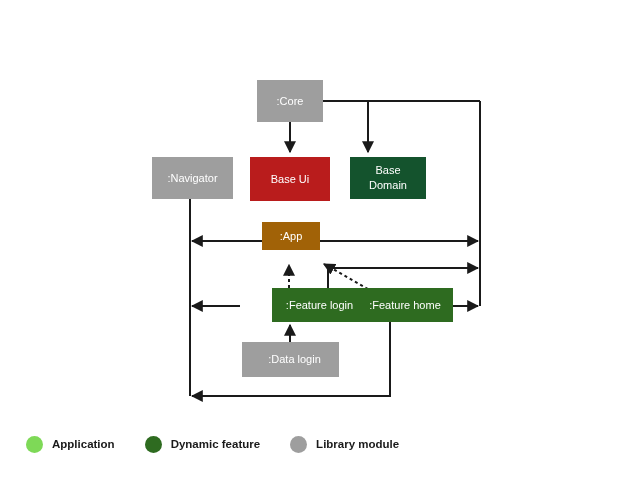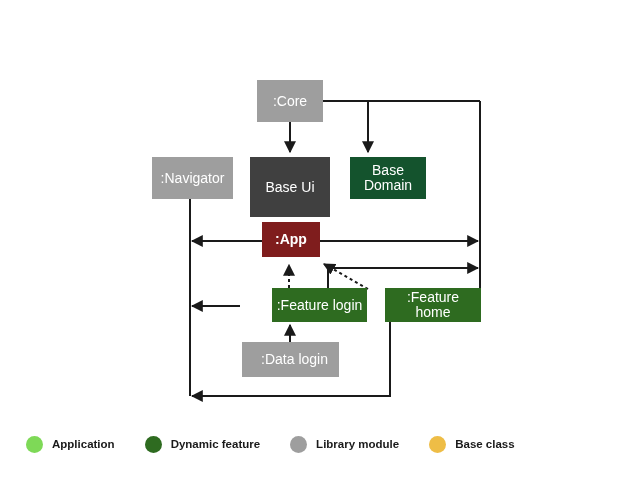--- a/index.html
+++ b/index.html
@@ -21,21 +21,21 @@
     width: 640px;
     height: 480px;
   }
   .node {
     position: absolute;
     display: flex;
     align-items: center;
     justify-content: center;
     text-align: center;
     color: #ffffff;
-    font-size: 14px;
+    font-size: 11px;
     line-height: 15px;
     font-weight: 400;
     box-sizing: border-box;
     padding: 2px 4px;
     white-space: pre-line;
     z-index: 3;
   }
   .legend {
     position: absolute;
     left: 26px;
@@ -126,39 +126,35 @@
   </g>
 
   <g>
     <path d="M 368 289 L 324 264" stroke="#1a1a1a" stroke-width="2" fill="none" stroke-dasharray="3 3" marker-end="url(#arrow-end)"></path>
   </g>
 </svg>
 
 <div id="nodes-layer">
     <div class="node" style="left: 257px; top: 80px; width: 66px; height: 42px; background: rgb(158, 158, 158);">:Core</div>
     <div class="node" style="left: 152px; top: 157px; width: 81px; height: 42px; background: rgb(158, 158, 158);">:Navigator</div>
-    <div class="node" style="left: 250px; top: 157px; width: 80px; height: 60px; background: #404040;">Base Ui</div>
+    <div class="node" style="left: 250px; top: 157px; width: 80px; height: 44px; background: #b91c1c;">Base Ui</div>
     <div class="node" style="left: 350px; top: 157px; width: 76px; height: 42px; background: #14532d;">Base
 Domain</div>
-    <div class="node" style="left: 262px; top: 222px; width: 58px; height: 35px; background: #7f1d1d; font-weight: bold;">:App</div>
+    <div class="node" style="left: 262px; top: 222px; width: 58px; height: 28px; background: #a16207;">:App</div>
     <div class="node" style="left: 240px; top: 288px; width: 95px; height: 34px; background: rgb(46, 107, 32); margin-left: 32px;">:Feature login</div>
-    <div class="node" style="left: 357px; top: 288px; width: 96px; height: 34px; background: rgb(46, 107, 32); margin-left: 28px;">:Feature home</div>
+    <div class="node" style="left: 357px; top: 288px; width: 96px; height: 34px; background: rgb(46, 107, 32);">:Feature home</div>
     <div class="node" style="left: 242px; top: 342px; width: 97px; height: 35px; background: rgb(158, 158, 158); padding-left: 12px;">:Data login</div>
   </div>
 
 <div class="legend">
     <div class="legend-item">
       <span class="legend-swatch" style="background: rgb(126, 217, 87);"></span>
       <span class="legend-label">Application</span>
     </div>
     <div class="legend-item">
       <span class="legend-swatch" style="background: rgb(46, 107, 32);"></span>
       <span class="legend-label">Dynamic feature</span>
     </div>
     <div class="legend-item">
       <span class="legend-swatch" style="background: rgb(158, 158, 158);"></span>
       <span class="legend-label">Library module</span>
     </div>
-    <div class="legend-item">
-      <span class="legend-swatch" style="background: rgb(238, 189, 70);"></span>
-      <span class="legend-label">Base class</span>
-    </div>
   </div>
 
 </body></html>

